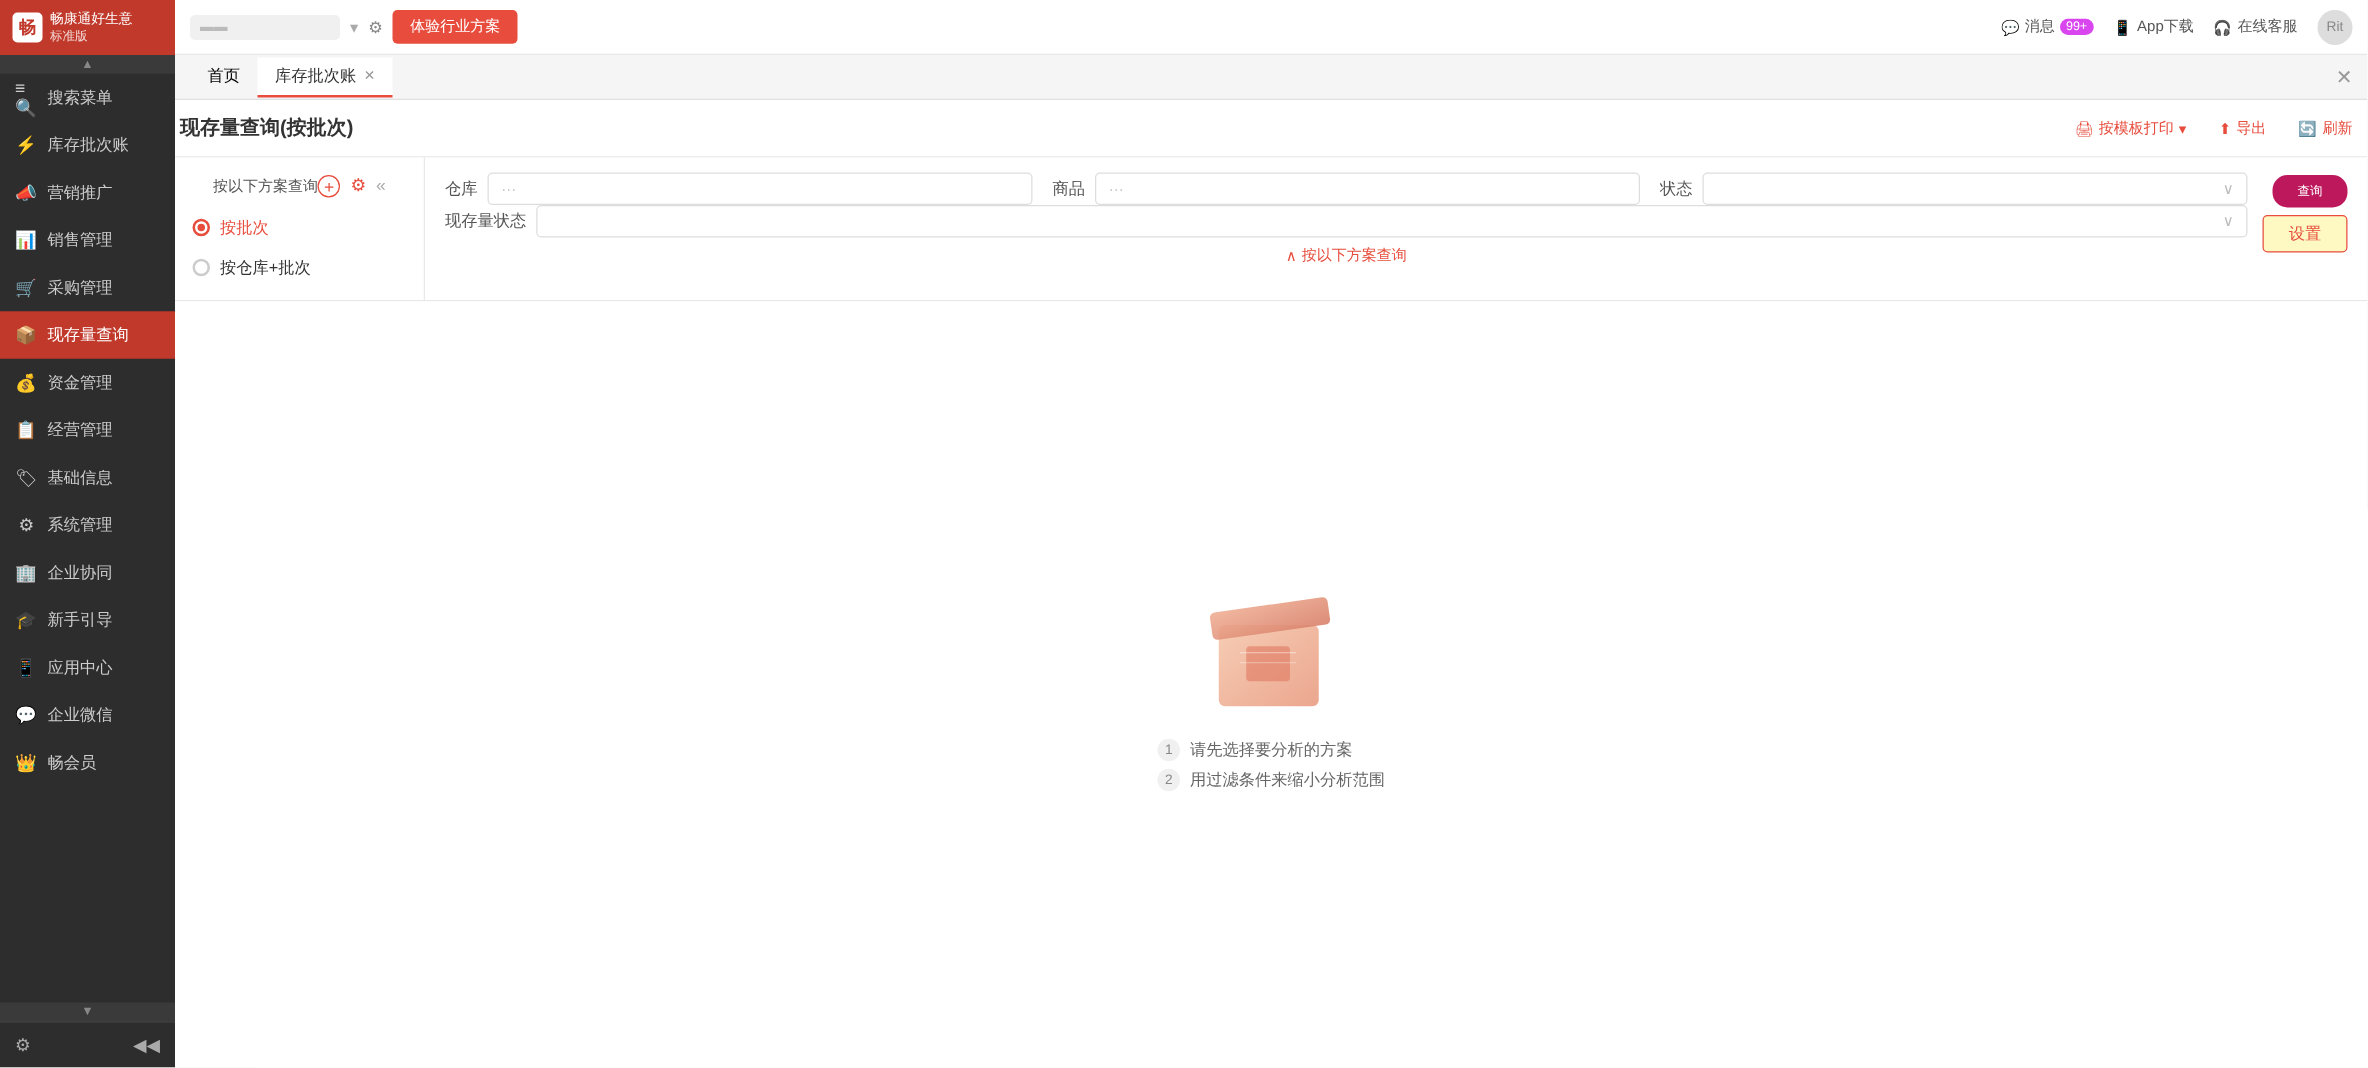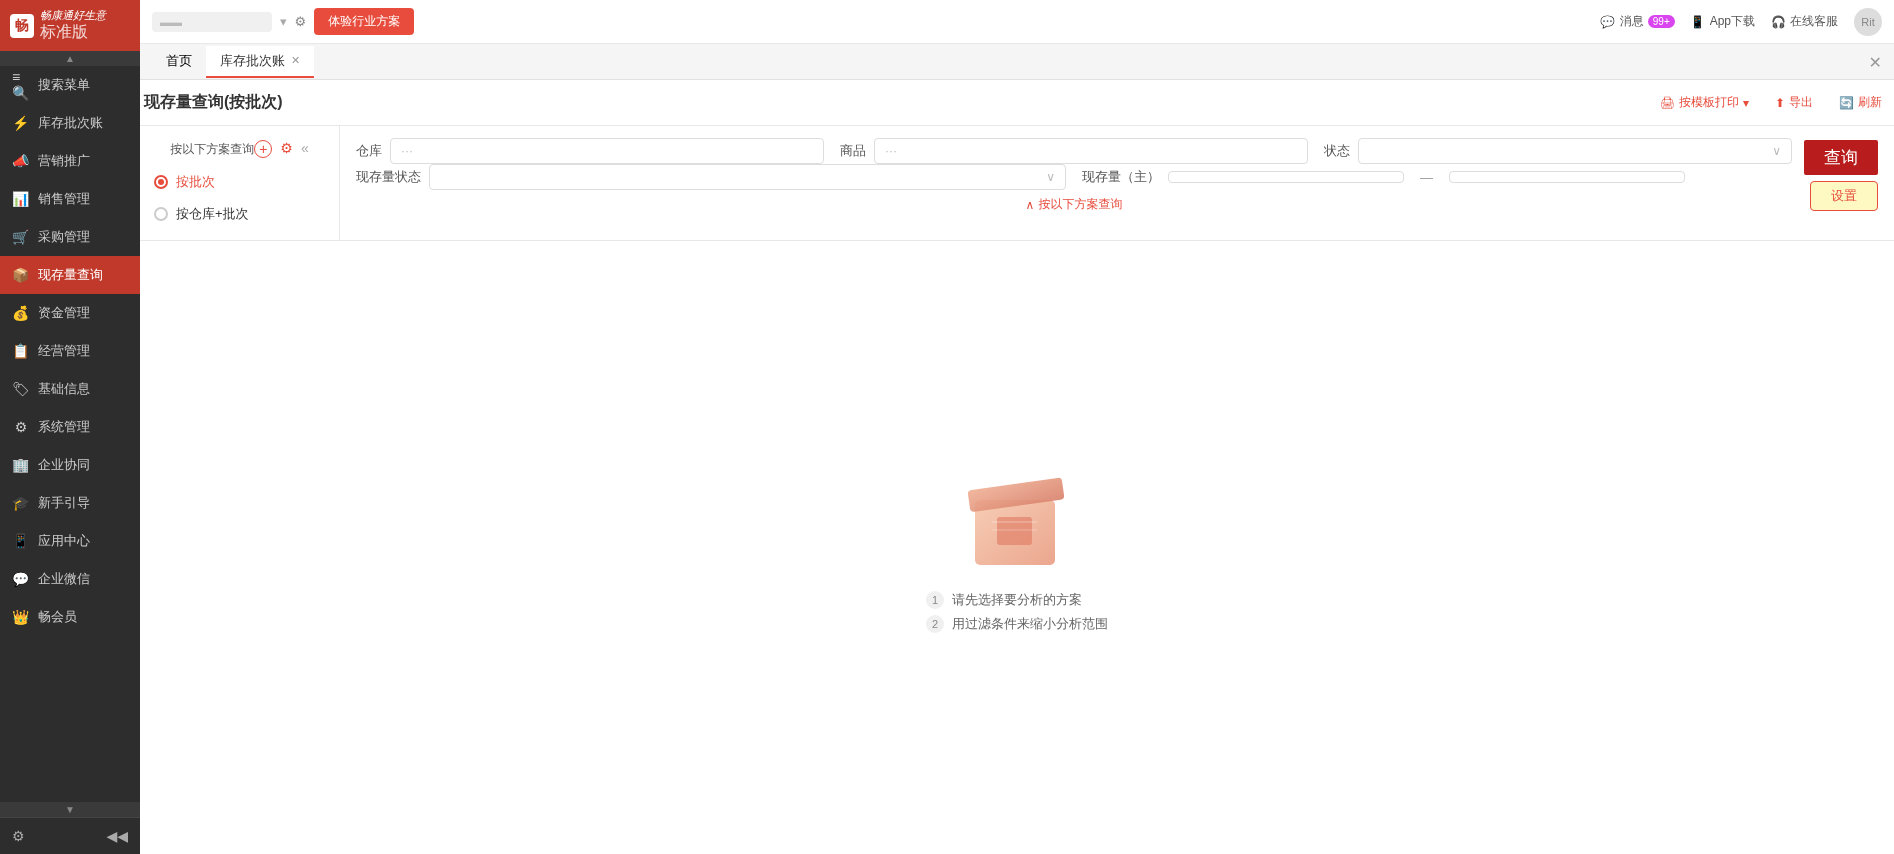--- a/index.html
+++ b/index.html
@@ -24,22 +24,22 @@
       color: white;
       font-size: 12px;
     }
     .sidebar-logo {
       width: 24px; height: 24px;
       background: white;
       border-radius: 4px;
       display: flex; align-items: center; justify-content: center;
       color: #c0392b; font-weight: bold; font-size: 14px;
     }
-    .sidebar-title { font-size: 11px; line-height: 1.3; font-style: italic; }
-    .sidebar-edition { font-size: 16px; opacity: 0.8; }
+    .sidebar-title { font-size: 11px; line-height: 1.3; }
+    .sidebar-edition { font-size: 10px; opacity: 0.8; }
     .sidebar-nav { flex: 1; overflow-y: auto; }
     .nav-item {
       display: flex; align-items: center; gap: 8px;
       padding: 10px 12px;
       color: #ccc; cursor: pointer; font-size: 13px;
     }
     .nav-item.active { background: #c0392b; color: white; }
     .nav-icon { width: 18px; height: 18px; display: flex; align-items: center; justify-content: center; font-size: 14px; flex-shrink: 0; }
     .sidebar-footer {
       padding: 10px 12px;
@@ -205,26 +205,26 @@
       color: #e74c3c;
       font-size: 12px;
       cursor: pointer;
       display: flex; align-items: center; justify-content: center; gap: 4px;
     }
     .filter-action-col {
       display: flex; flex-direction: column; gap: 6px; align-items: flex-end;
       justify-content: flex-start; padding-top: 2px;
     }
     .query-btn {
-      background: #b91c1c;
+      background: #be185d;
       color: white;
       border: none;
-      border-radius: 2px;
+      border-radius: 12px;
       padding: 6px 20px;
-      font-size: 17px;
+      font-size: 10px;
       cursor: pointer;
       white-space: nowrap;
     }
     .settings-btn {
       border: 1px solid #e74c3c;
       color: #e74c3c;
       background: #fef9c3;
       border-radius: 4px;
       padding: 5px 20px;
       font-size: 13px;
@@ -455,28 +455,20 @@
           </div>
 
           <div class="filter-row">
             <div class="filter-group">
               <span class="filter-label">现存量状态</span>
               <div class="filter-select">
                 <span></span>
                 <span style="color:#bbb;">∨</span>
               </div>
             </div>
-            <div class="filter-group">
-              <span class="filter-label">现存量（主）</span>
-              <div class="filter-input" style="flex:0.4;">
-              </div>
-              <span class="filter-dash">—</span>
-              <div class="filter-input" style="flex:0.4;">
-              </div>
-            </div>
           </div>
 
           <div class="collapse-bar">
             <span>∧</span>
             <span>按以下方案查询</span>
           </div>
         </div>
 
         <div class="filter-action-col">
           <button class="query-btn">查询</button>

